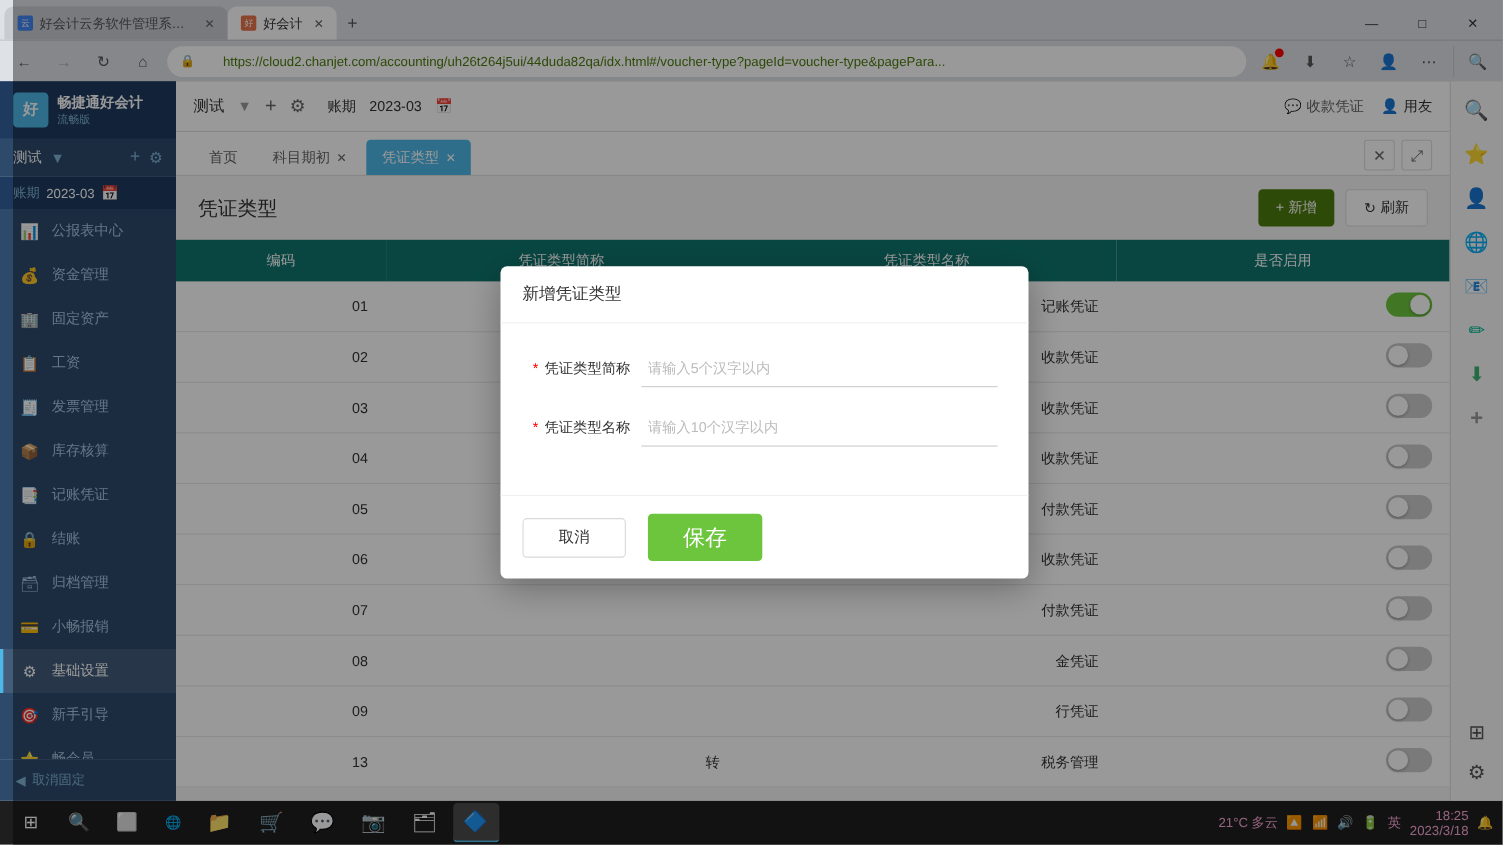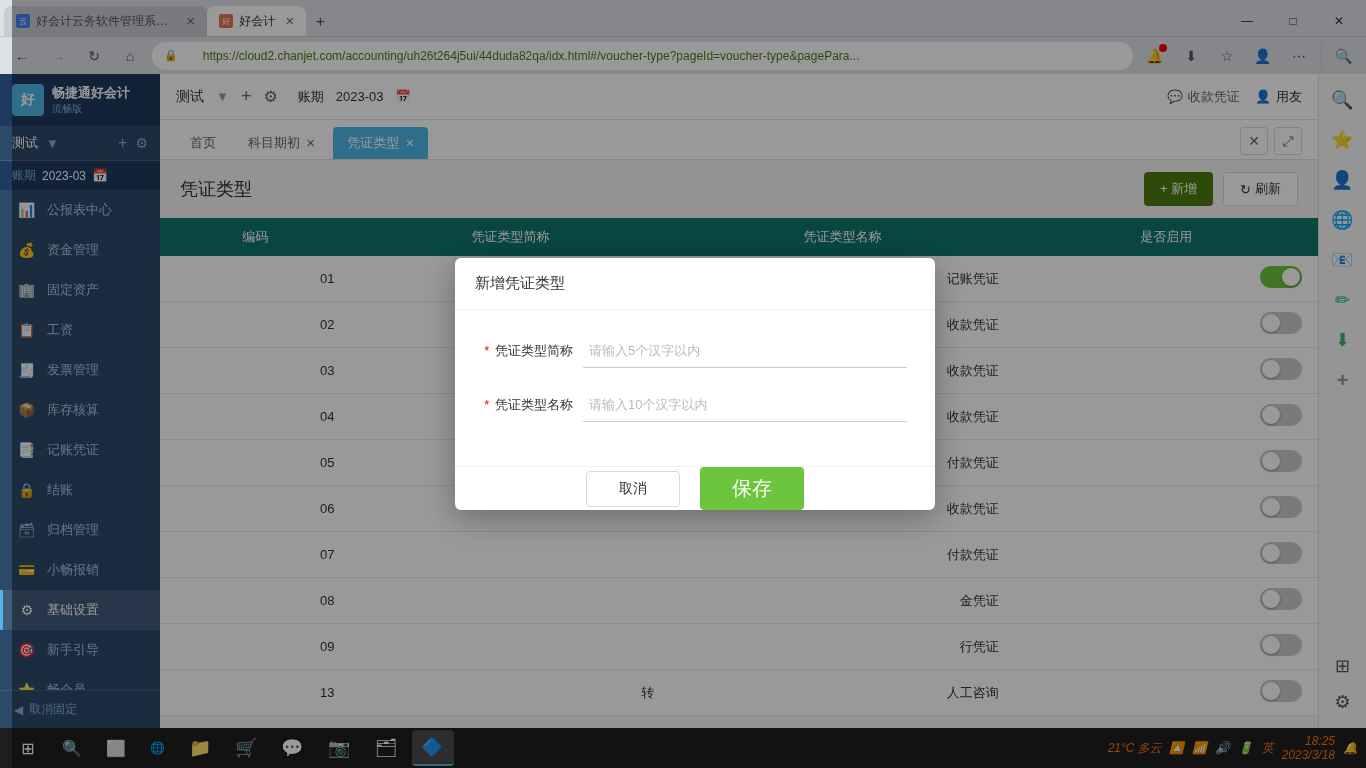--- a/index.html
+++ b/index.html
@@ -55,36 +55,36 @@
     
     .overlay { position: fixed; top: 0; left: 12px; width: 100%; height: 100%; background: rgba(0,0,0,0.4); display: flex; align-items: center; justify-content: center; z-index: 1000; }
     .dialog { background: #fff; border-radius: 6px; padding: 0; width: 480px; box-shadow: 0 8px 32px rgba(0,0,0,0.3); }
     .dialog-header { padding: 16px 20px; font-size: 15px; color: #333; font-weight: 500; border-bottom: 1px solid #f0f0f0; }
     .dialog-body { padding: 24px 28px; }
     .form-row { display: flex; align-items: center; margin-bottom: 20px; }
     .form-label { width: 100px; font-size: 13px; color: #333; text-align: right; padding-right: 10px; flex-shrink: 0; }
     .form-label .required { color: #f00; margin-right: 2px; }
     .form-input { flex: 1; height: 34px; border: none; border-bottom: 1px solid #ccc; outline: none; font-size: 13px; padding: 0 6px; color: #333; }
     .form-input::placeholder { color: #bbb; }
-    .dialog-footer { padding: 0 20px; display: flex; align-items: center; justify-content: center; gap: 20px; border-top: 1px solid #f0f0f0; }
+    .dialog-footer { padding: 16px 20px; display: flex; align-items: center; gap: 20px; border-top: 1px solid #f0f0f0; }
     .btn-cancel { background: #fff; color: #333; border: 1px solid #d9d9d9; border-radius: 4px; padding: 8px 32px; font-size: 14px; cursor: pointer; }
     .btn-save { background: #6dc53e; color: white; border: none; border-radius: 4px; padding: 8px 32px; font-size: 20px; cursor: pointer; }
 
     
     .right-sidebar { width: 48px; background: #f8f8f8; display: flex; flex-direction: column; align-items: center; padding: 8px 0; gap: 4px; border-left: 1px solid #e0e0e0; flex-shrink: 0; }
     .right-icon { width: 36px; height: 36px; display: flex; align-items: center; justify-content: center; font-size: 18px; cursor: pointer; border-radius: 4px; color: #555; }
     .right-icon.blue { color: #4285f4; }
     .right-icon.teal { color: #00b894; }
 
     
     .taskbar { background: #1e1e1e; height: 40px; display: flex; align-items: center; padding: 0 8px; gap: 4px; }
     .taskbar-btn { width: 40px; height: 36px; display: flex; align-items: center; justify-content: center; font-size: 16px; cursor: pointer; color: white; }
     .taskbar-app { height: 36px; padding: 0 10px; display: flex; align-items: center; gap: 6px; font-size: 12px; color: white; cursor: pointer; border-radius: 4px; }
     .taskbar-app.active { background: rgba(255,255,255,0.2); border-bottom: 2px solid #4db8e8; }
-    .taskbar-right { margin-left: auto; display: flex; align-items: center; gap: 8px; color: #f97316; font-size: 12px; font-style: italic; }
+    .taskbar-right { margin-left: auto; display: flex; align-items: center; gap: 8px; color: #f9a8d4; font-size: 12px; }
     .taskbar-time { text-align: right; }
 
     
     .browser-top { background: #dee1e6; }
     .browser-tab-row { display: flex; align-items: flex-end; height: 36px; padding: 0 4px; }
     .browser-addr-row { display: flex; align-items: center; height: 38px; padding: 0 8px; gap: 8px; background: #dee1e6; border-top: 1px solid #c0c4cc; }
     .addr-box { flex: 1; height: 28px; background: #fff; border-radius: 14px; display: flex; align-items: center; padding: 0 12px; font-size: 12px; color: #444; gap: 6px; }
     .lock-icon { color: #5a5a5a; font-size: 11px; }
   </style>
 </head>
@@ -332,21 +332,21 @@
             </tr>
             <tr>
               <td>09</td>
               <td></td>
               <td>行凭证</td>
               <td><div class="toggle off"><div class="toggle-knob"></div></div></td>
             </tr>
             <tr>
               <td>13</td>
               <td>转</td>
-              <td>人工咨询</td>
+              <td>税务管理</td>
               <td><div class="toggle off"><div class="toggle-knob"></div></div></td>
             </tr>
           </tbody>
       </table>
     </div>
   </div>
 
   <div class="right-sidebar">
     <div class="right-icon">🔍</div>
     <div class="right-icon blue">⭐</div>

